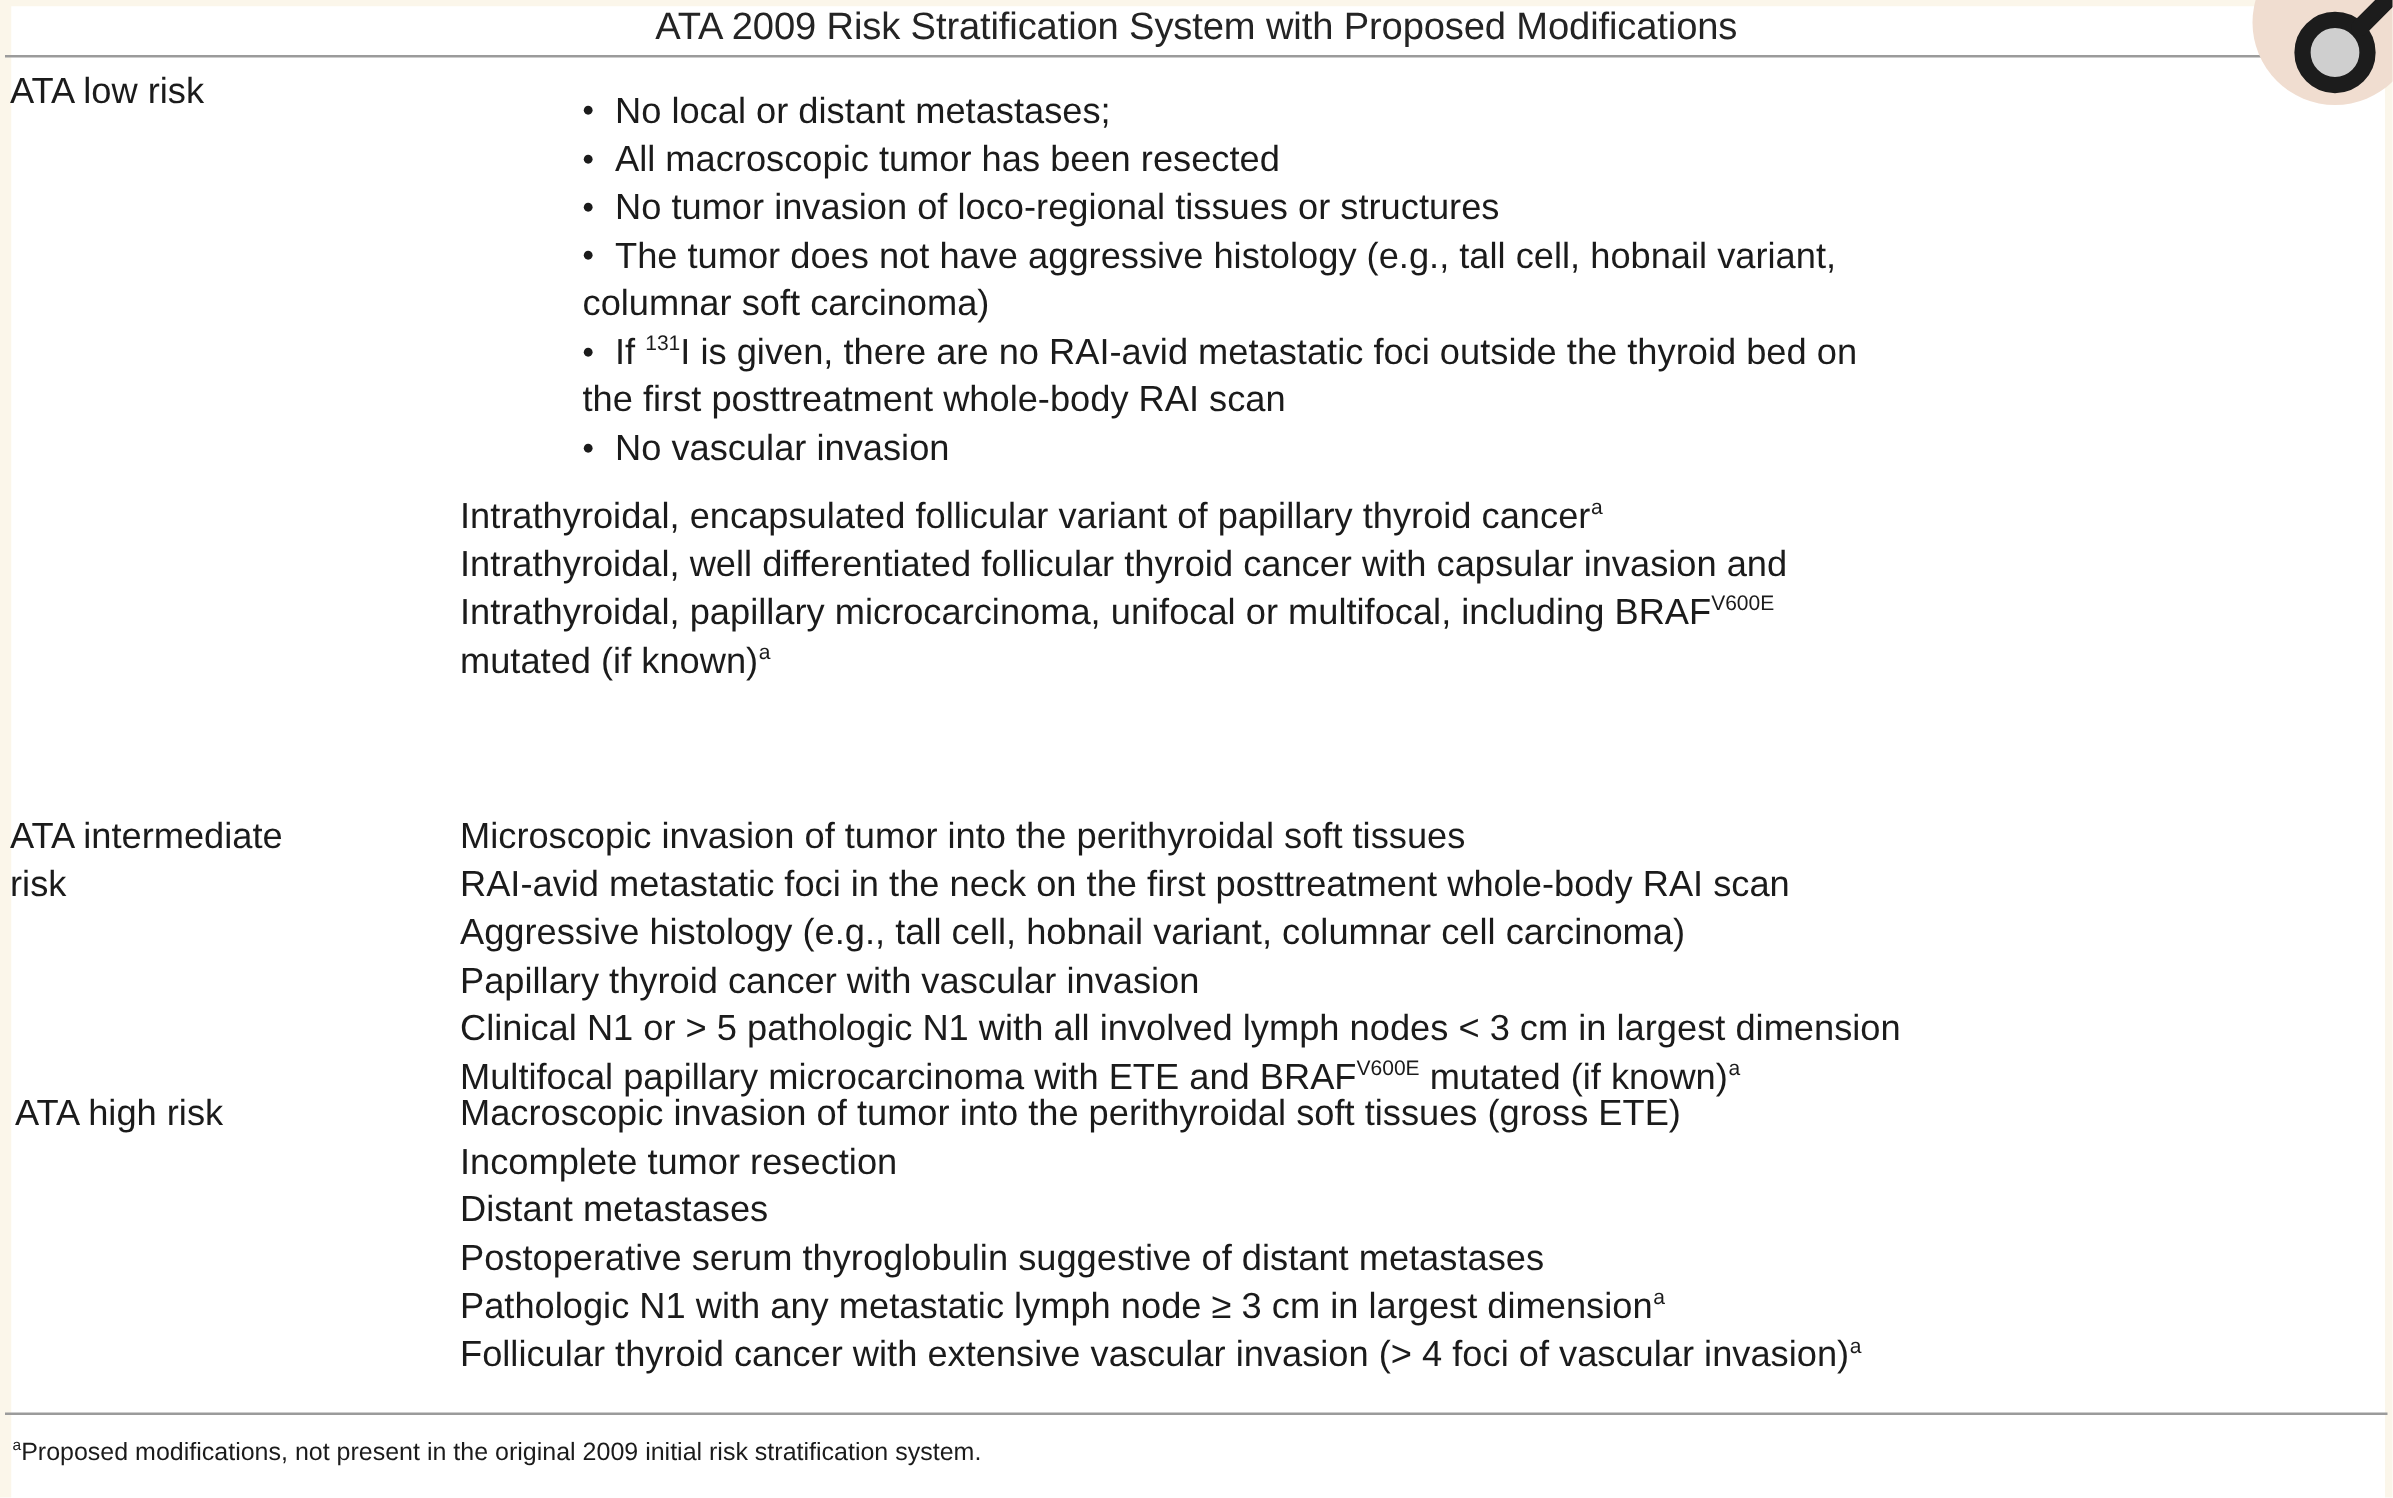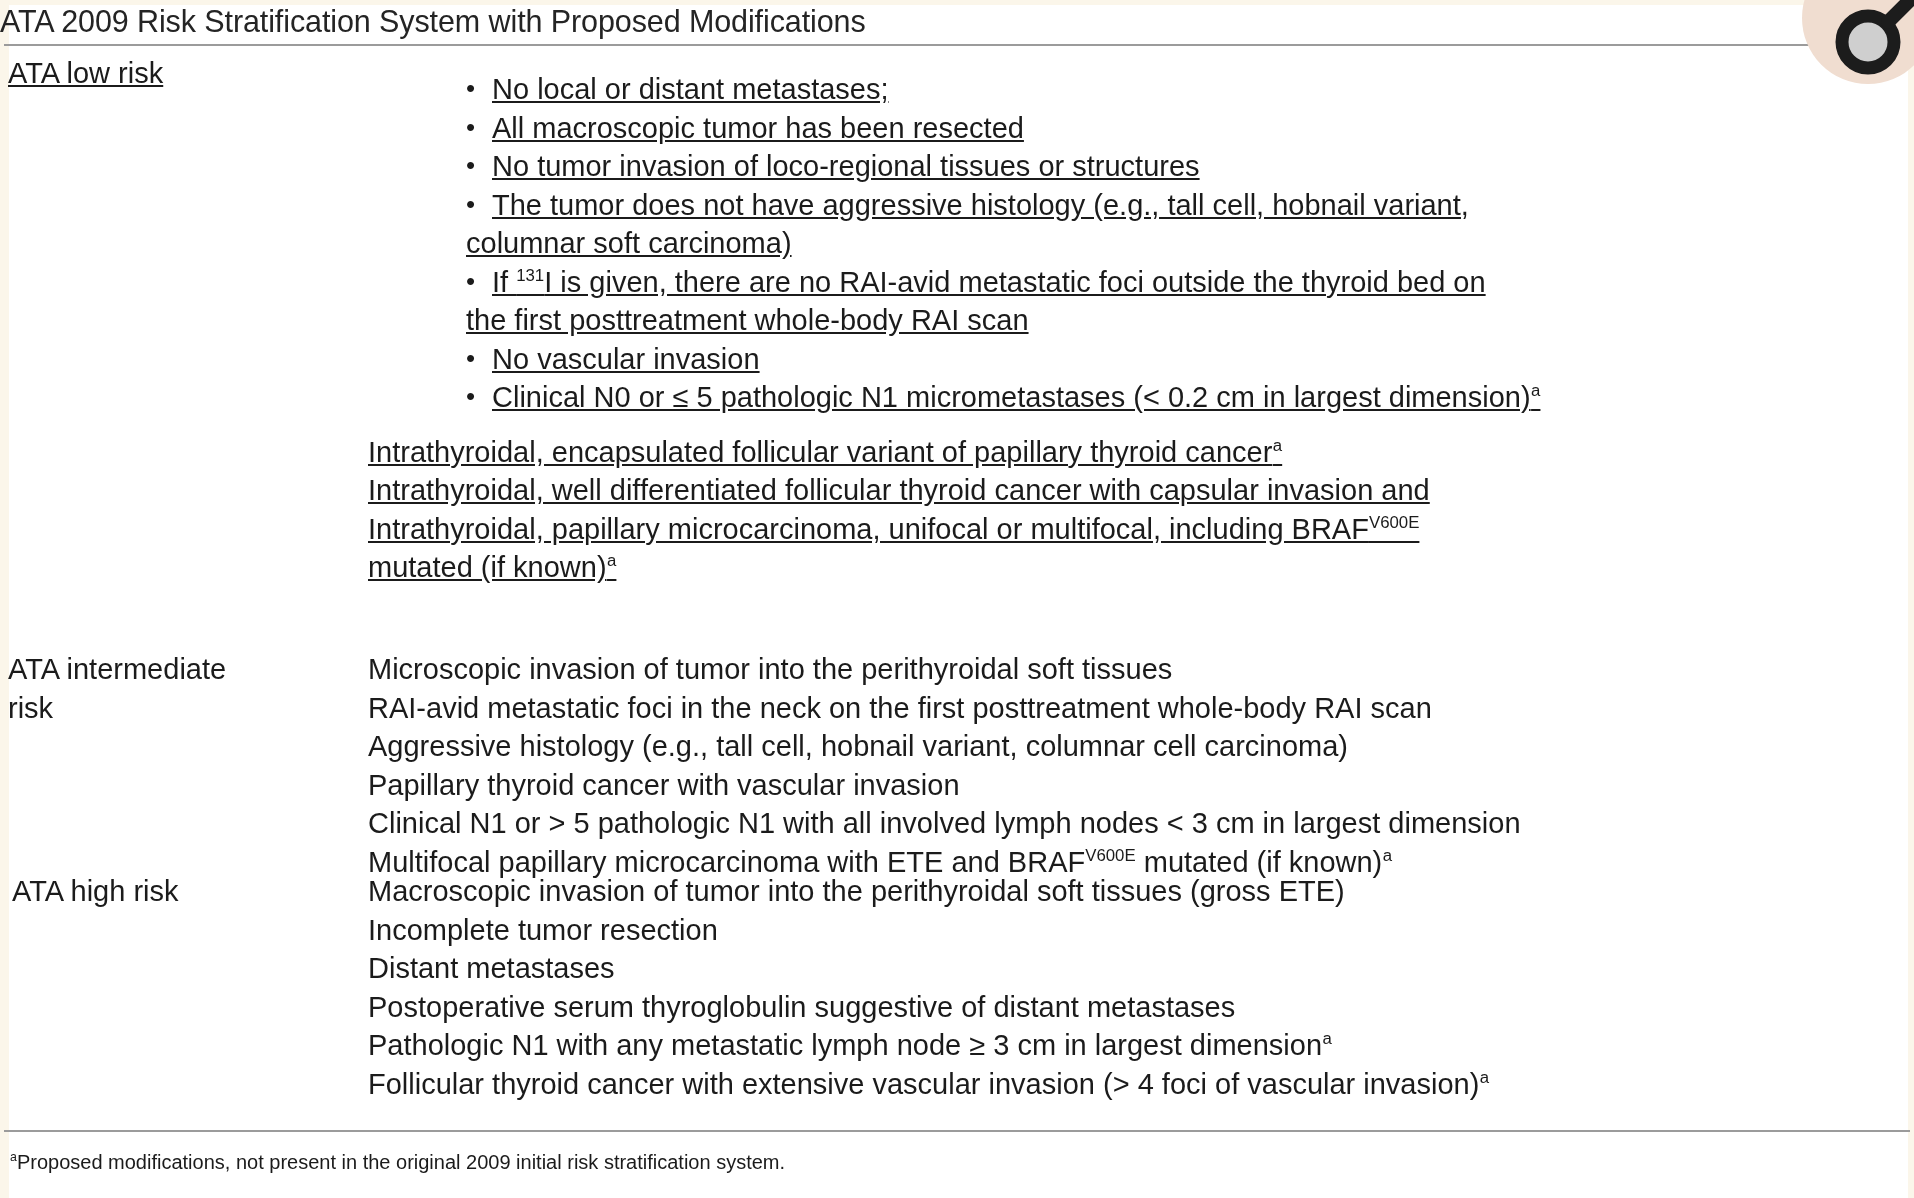--- a/index.html
+++ b/index.html
@@ -47,21 +47,21 @@
     width: 1914px;
     height: 1198px;
     z-index: 1;
   }
 
   
   .table-title {
     position: absolute;
     left: 0; top: 4px;
     width: 1914px;
-    text-align: left;
+    text-align: center;
     font-size: 30.5px;
     letter-spacing: -0.1px;
     color: #242424;
     white-space: nowrap;
   }
 
   .rule {
     position: absolute;
     left: 4px;
     width: 1906px;
@@ -80,21 +80,21 @@
     height: 1078px;
   }
 
   .risk-row {
     position: absolute;
     left: 0;
     width: 1914px;
     display: flex;
     align-items: flex-start;
   }
-  .row-low          { top: 4px; text-decoration: underline; }
+  .row-low          { top: 4px; }
   .row-intermediate { top: 600px; }
   .row-high         { top: 822px; }
 
   .risk-label {
     flex: 0 0 368px;
     width: 368px;
     font-size: 29px;
     line-height: 38.5px;
     color: #1b1b1b;
     padding-left: 8px;
@@ -234,23 +234,20 @@
           <li>
             <span>The tumor does not have aggressive histology (e.g., tall cell, hobnail variant,</span>
             <span class="wrap-line">columnar soft carcinoma)</span>
           </li>
           <li>
             <span>If </span><span class="sup-pre">131</span><span>I is given, there are no RAI-avid metastatic foci outside the thyroid bed on</span>
             <span class="wrap-line">the first posttreatment whole-body RAI scan</span>
           </li>
           <li>
             <span>No vascular invasion</span>
-          </li>
-          <li>
-            <span class="nb">Clinical N0 or ≤ 5 pathologic N1 micrometastases (&lt; 0.2 cm in largest dimension)</span><sup class="tight">a</sup>
           </li>
         </ul>
 
         <p class="para">
           <span>Intrathyroidal, encapsulated follicular variant of papillary thyroid cancer</span><sup class="tight">a</sup>
         </p>
 
         <p class="para">
           <span>Intrathyroidal, well differentiated follicular thyroid cancer with capsular invasion and</span>
         </p>

